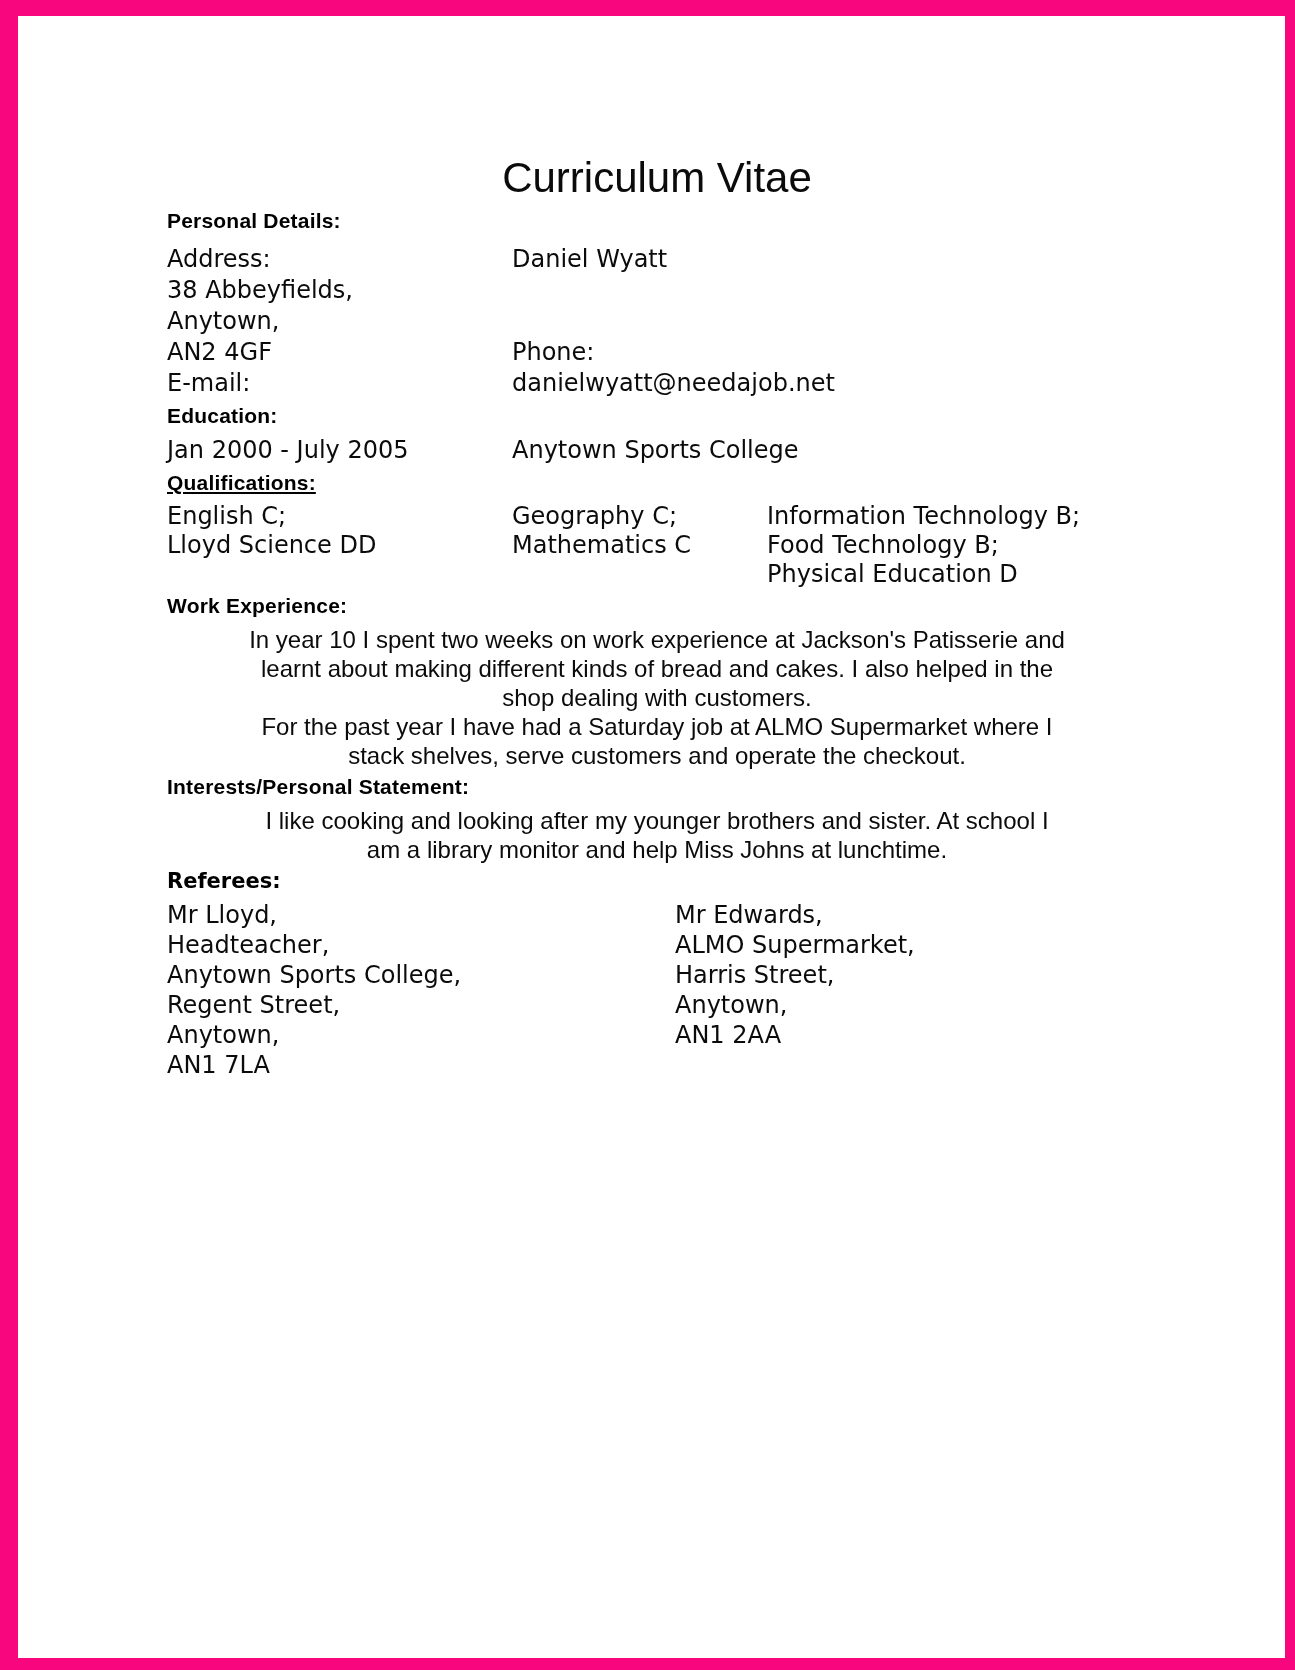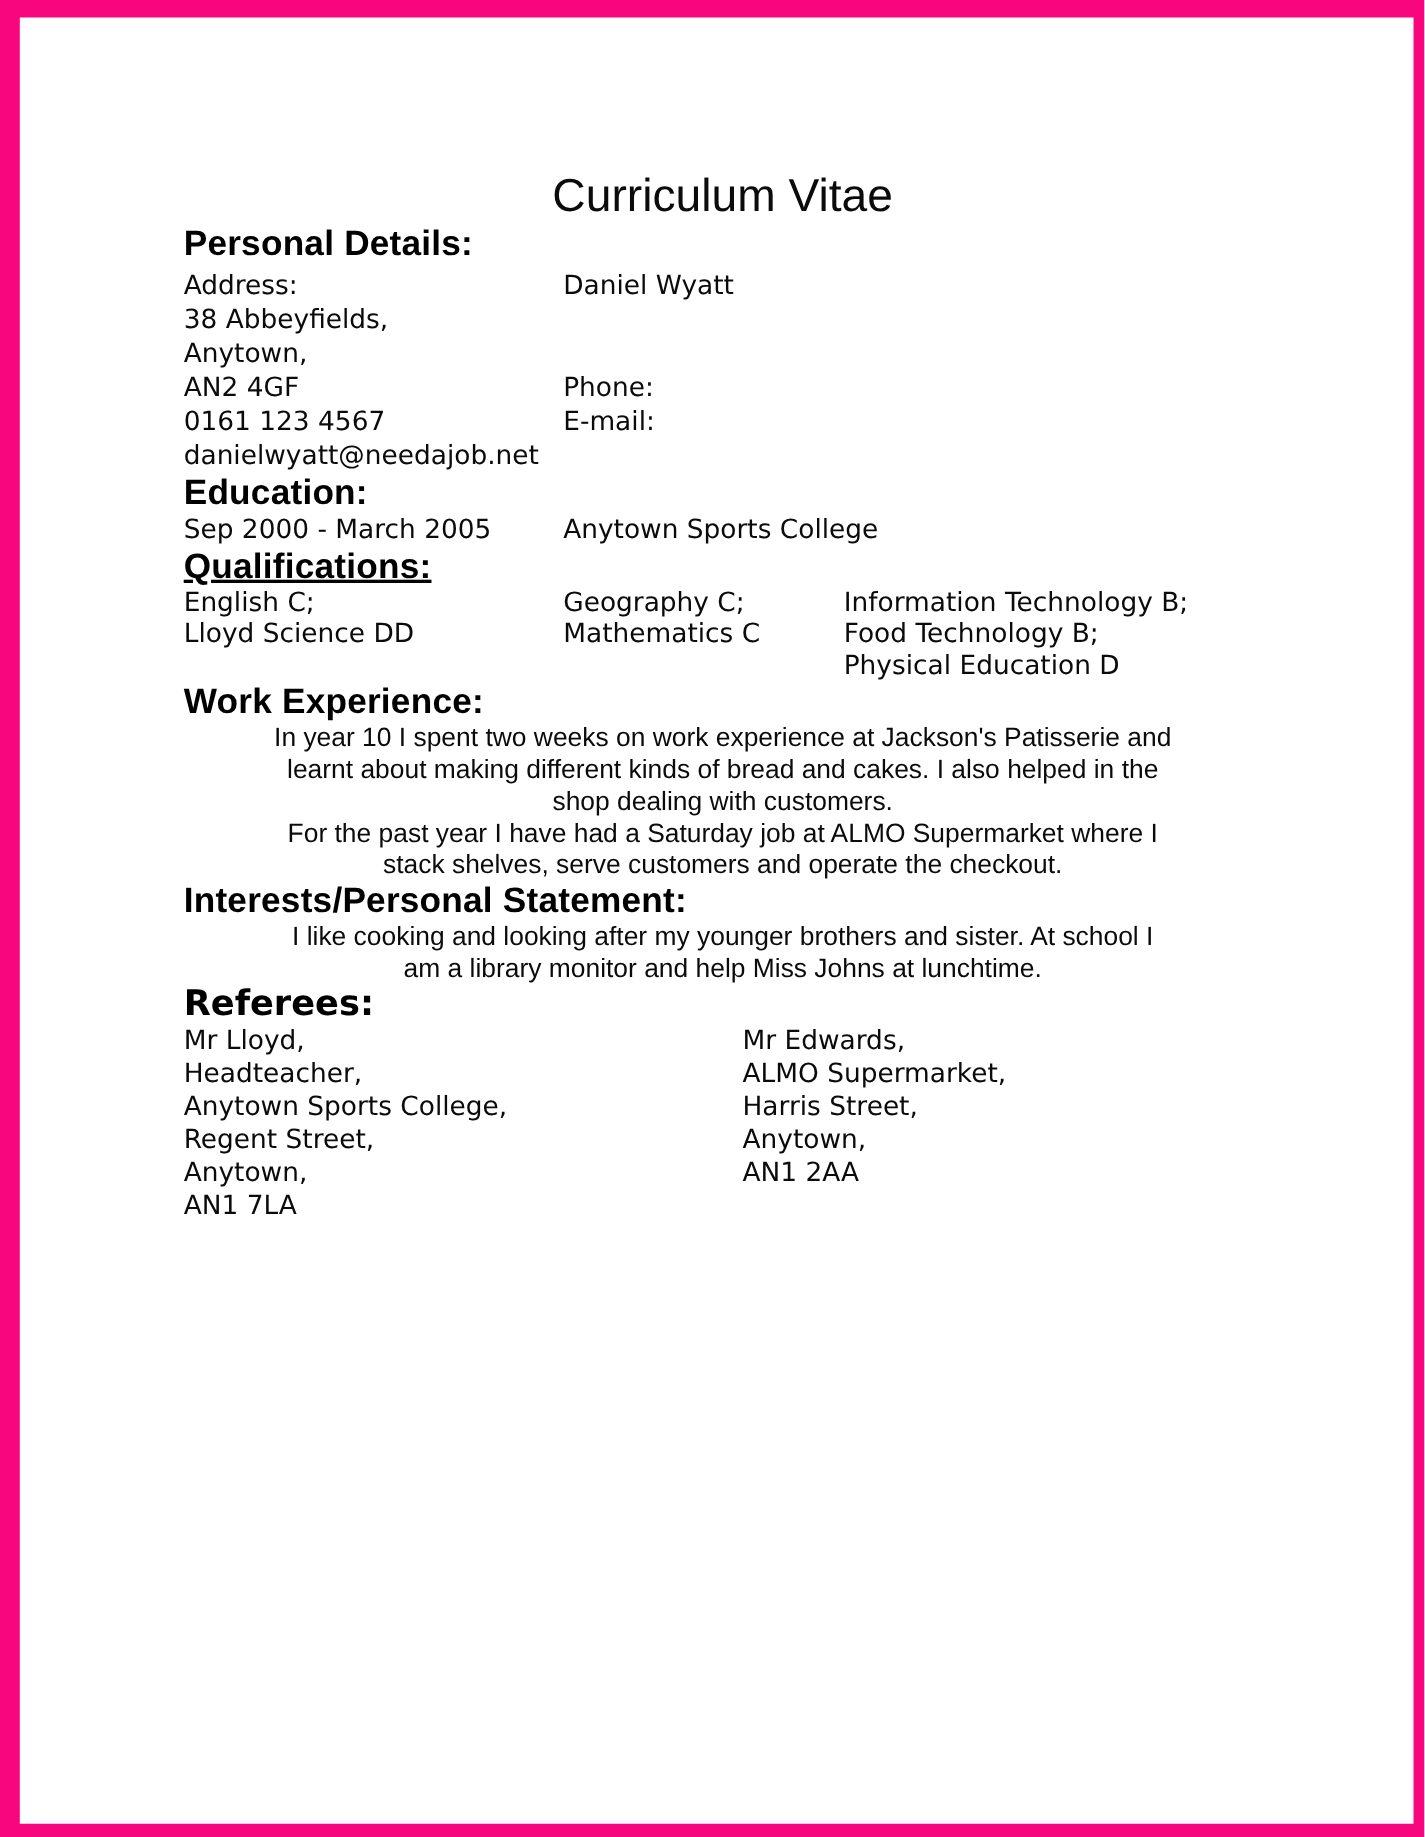--- a/index.html
+++ b/index.html
@@ -28,21 +28,21 @@
     font-weight:400;
     font-size:42px;
     line-height:52px;
     margin:0;
     text-align:center;
     color:#0b0b0b;
   }
   h2.sec {
     font-family:"Liberation Sans", sans-serif;
     font-weight:700;
-    font-size:32px;
+    font-size:21px;
     line-height:34px;
     margin:0;
     color:#000;
     letter-spacing:0.2px;
   }
   h2.sec.verdana { font-family:"DejaVu Sans", sans-serif; letter-spacing:0; }
   .m-personal  { margin-top:30px; }
   .m-education { margin-top:41px; }
   .m-quals     { margin-top:30px;text-decoration:underline; }
   .m-work      { margin-top:32px; }
@@ -108,28 +108,27 @@
     <h2 class="sec m-personal">Personal Details:</h2>
     <div class="pd-grid">
       <div>Address:</div>
       <div>Daniel Wyatt</div>
       <div>38 Abbeyfields,</div>
       <div></div>
       <div>Anytown,</div>
       <div></div>
       <div>AN2 4GF</div>
       <div>Phone:</div>
-      <div>0161 123 4567</div>
       <div>E-mail:</div>
       <div>danielwyatt@needajob.net</div>
     </div>
 
     <h2 class="sec m-education">Education:</h2>
     <div class="edu-grid">
-      <div>Sep 2000 - March 2005</div>
+      <div>Jan 2000 - July 2005</div>
       <div>Anytown Sports College</div>
     </div>
 
     <h2 class="sec m-quals">Qualifications:</h2>
     <div class="qual-grid">
       <div>English C;</div>
       <div>Geography C;</div>
       <div>Information Technology B;</div>
       <div>Lloyd Science DD</div>
       <div>Mathematics C</div>

